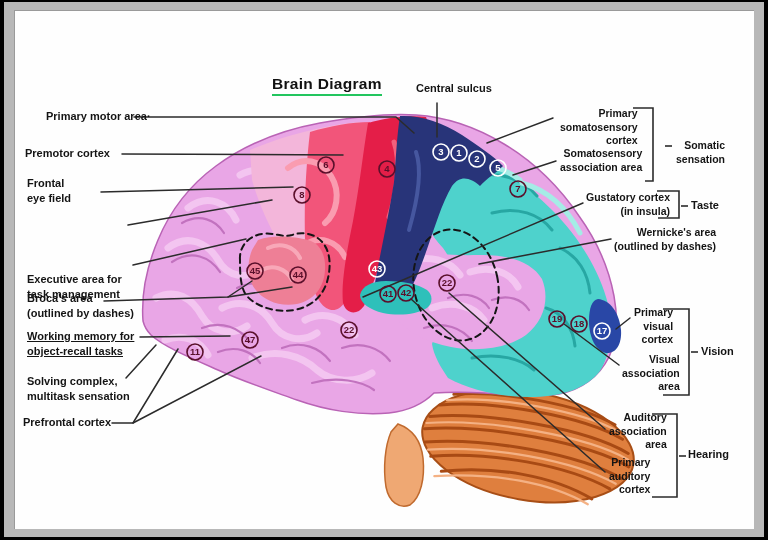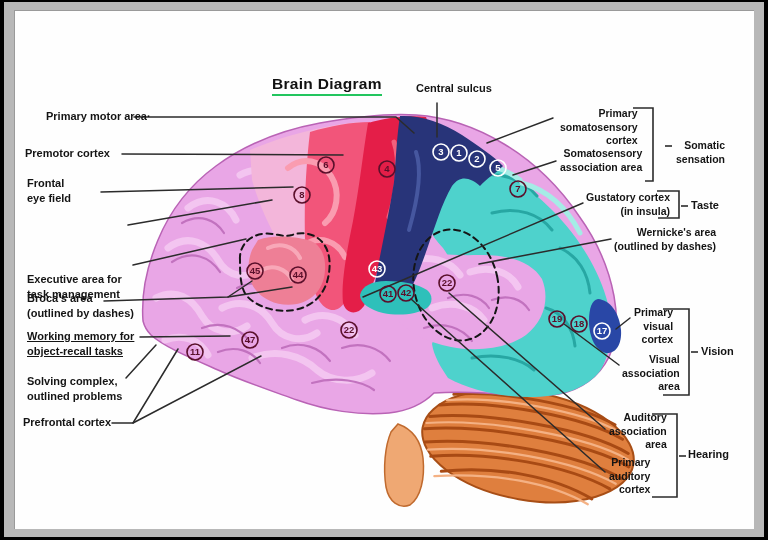--- a/index.html
+++ b/index.html
@@ -215,21 +215,21 @@
   <div class="lbl lbl-l" style="left:25px;top:146px;">Premotor cortex</div>
   <div class="lbl lbl-l" style="left:27px;top:176px;">Frontal
 eye field</div>
   <div class="lbl lbl-l" style="left:27px;top:256px;margin-top:16px;">Executive area for
 task management</div>
   <div class="lbl lbl-l" style="left:27px;top:291px;">Broca's area
 (outlined by dashes)</div>
   <div class="lbl lbl-l" style="left:27px;top:329px;text-decoration:underline;">Working memory for
 object-recall tasks</div>
   <div class="lbl lbl-l" style="left:27px;top:374px;">Solving complex,
-outlined problems</div>
+multitask sensation</div>
   <div class="lbl lbl-l" style="left:23px;top:415px;">Prefrontal cortex</div>
 
   <div class="lbl lbl-r" style="left:560px;top:107px;">Primary
 somatosensory
 cortex</div>
   <div class="lbl lbl-r" style="left:560px;top:147px;">Somatosensory
 association area</div>
   <div class="lbl lbl-r" style="left:676px;top:139px;">Somatic
 sensation</div>
   <div class="lbl lbl-r" style="left:586px;top:191px;">Gustatory cortex

